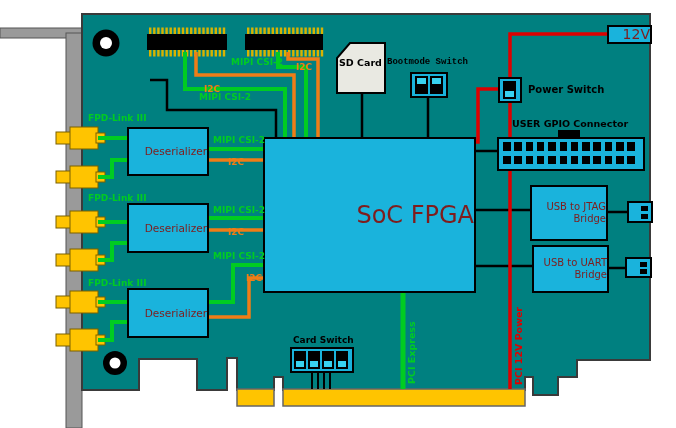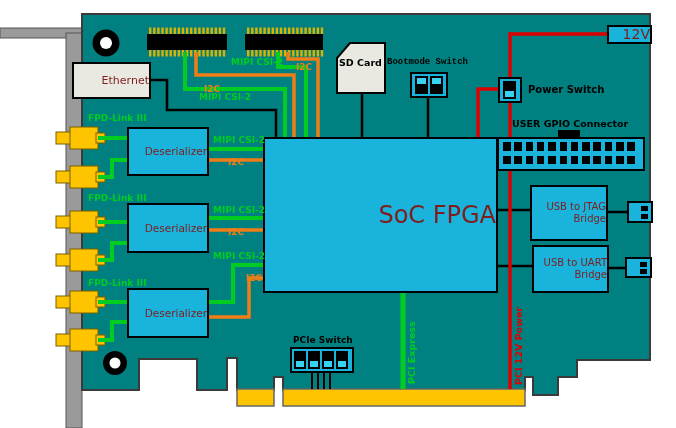--- a/index.html
+++ b/index.html
@@ -193,37 +193,34 @@
 
     <g fill="none" stroke="#dd0000" stroke-width="3.5">
       <path d="M608 34 H510 V77"></path>
       <path d="M498 89 H478 V142 H461"></path>
       <path d="M510 103 V389"></path>
     </g>
 
     <path d="M350 43 H385 V93 H337 V58 Z" fill="#e9e9e2" stroke="#000" stroke-width="2"></path>
   </svg>
 
-  <div class="box" style="left:263px;top:137px;width:235px;height:156px;font-size:24px;">
+  <div class="box" style="left:263px;top:137px;width:213px;height:156px;font-size:24px;">
     <span>SoC FPGA</span>
   </div>
 
   <div class="box" style="left:127px;top:127px;width:82px;height:49px;font-size:10.5px;">
     <span>Deserializer</span>
   </div>
   <div class="box" style="left:127px;top:203px;width:82px;height:50px;font-size:10.5px;">
     <span>Deserializer</span>
   </div>
   <div class="box" style="left:127px;top:288px;width:82px;height:50px;font-size:10.5px;">
     <span>Deserializer</span>
   </div>
 
-  <div class="box graybox" style="left:72px;top:62px;width:79px;height:37px;font-size:11px;">
-    <span>Ethernet</span>
-  </div>
 
   <div class="box" style="left:530px;top:185px;width:78px;height:56px;font-size:10px;">
     <span>USB to JTAG</span>
     <span>Bridge</span>
   </div>
   <div class="box" style="left:532px;top:245px;width:77px;height:48px;font-size:10px;">
     <span>USB to UART</span>
     <span>Bridge</span>
   </div>
 
@@ -293,21 +290,21 @@
   </div>
   <div class="box" style="left:625px;top:257px;width:27px;height:21px;">
     <span class="usbpin" style="top:3px;"></span>
     <span class="usbpin" style="top:10px;"></span>
   </div>
 
   <div class="lab" style="left:339px;top:57px;font-size:9.5px;">SD Card</div>
   <div class="lab" style="left:387px;top:57px;font-size:9px;font-family:Liberation Mono, monospace;">Bootmode Switch</div>
   <div class="lab" style="left:528px;top:84px;font-size:10px;">Power Switch</div>
   <div class="lab" style="left:512px;top:118px;font-size:9.5px;">USER GPIO Connector</div>
-  <div class="lab" style="left:293px;top:335px;font-size:9px;">PCIe Switch</div>
+  <div class="lab" style="left:293px;top:335px;font-size:9px;">Card Switch</div>
 
   <div class="lab green" style="left:88px;top:113px;font-size:9px;">FPD-Link III</div>
   <div class="lab green" style="left:88px;top:193px;font-size:9px;">FPD-Link III</div>
   <div class="lab green" style="left:88px;top:278px;font-size:9px;">FPD-Link III</div>
 
   <div class="lab green" style="left:199px;top:92px;font-size:9px;">MIPI CSI-2</div>
   <div class="lab green" style="left:231px;top:57px;font-size:9px;">MIPI CSI-2</div>
   <div class="lab green" style="left:213px;top:135px;font-size:9px;">MIPI CSI-2</div>
   <div class="lab green" style="left:213px;top:205px;font-size:9px;">MIPI CSI-2</div>
   <div class="lab green" style="left:213px;top:251px;font-size:9px;">MIPI CSI-2</div>

